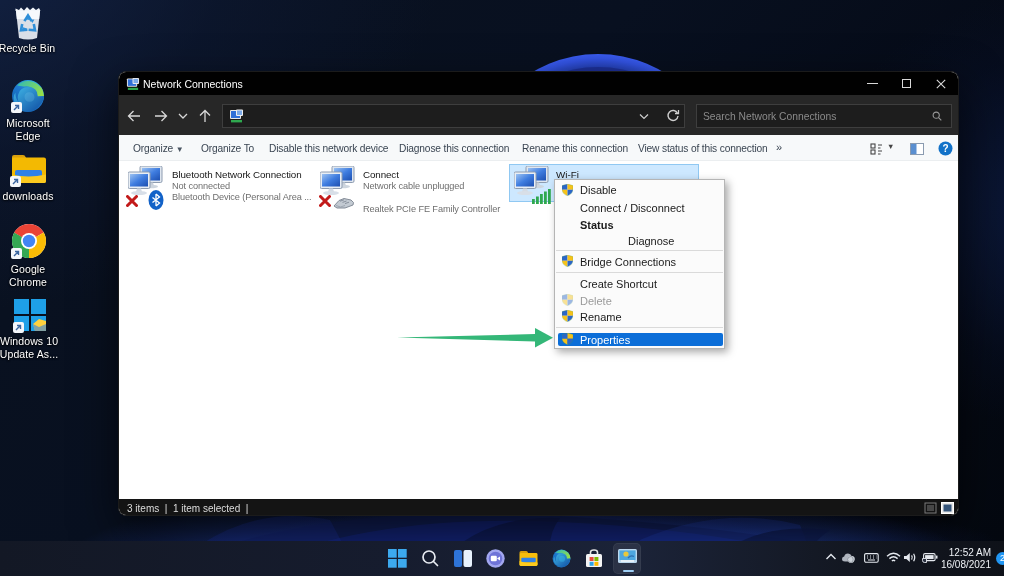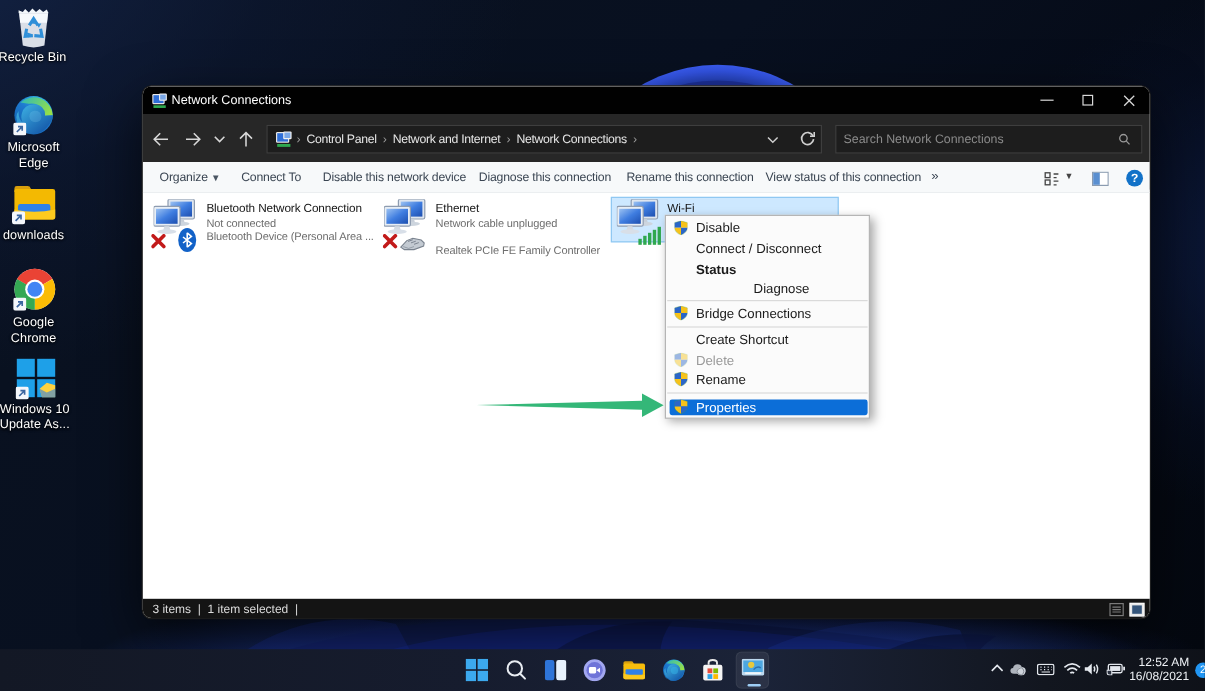--- a/index.html
+++ b/index.html
@@ -168,41 +168,38 @@
     </svg>
 
     <div class="abs" style="left:103px;top:32px;width:463px;height:24px;background:#1d1d1d;border:1px solid #3e3e3e;"></div>
     <svg class="abs" style="left:110px;top:37px" width="15" height="14" viewBox="0 0 15 14">
       <rect x="1" y="1" width="11" height="9" rx="1" fill="#e8e8e8"></rect>
       <rect x="2" y="2" width="9" height="7" fill="#2f6fd8"></rect>
       <rect x="7" y="0.5" width="7" height="6.5" rx="1" fill="#f0f0f0"></rect>
       <rect x="8" y="1.5" width="5" height="4.5" fill="#7aa8e8"></rect>
       <rect x="2" y="11" width="11" height="2.4" fill="#2fa84f"></rect>
     </svg>
-    <div class="abs" id="breadcrumb" style="left:128px;top:38.5px;font-size:10.2px;color:#e6e6e6;letter-spacing:-0.25px;">
-      <span style="color:#9a9a9a;">›</span>&nbsp;&nbsp;Control Panel&nbsp;&nbsp;<span style="color:#9a9a9a;">›</span>&nbsp;&nbsp;Network and Internet&nbsp;&nbsp;<span style="color:#9a9a9a;">›</span>&nbsp;&nbsp;Network Connections&nbsp;&nbsp;<span style="color:#9a9a9a;">›</span>
-    </div>
     <svg class="abs" style="left:520px;top:41px" width="10" height="7" fill="none" stroke="#cfcfcf" stroke-width="1.2">
         <path d="M1 1.5 L5 5.5 L9 1.5"></path>
       </svg>
     <svg class="abs" style="left:547px;top:37px" width="14" height="14" fill="none" stroke="#cfcfcf" stroke-width="1.4">
       <path d="M11.5 4.2 A5 5 0 1 0 12 7"></path>
       <path d="M12.5 1 L12.5 4.5 L9 4.5" stroke-width="1.3"></path>
     </svg>
 
     <div class="abs" style="left:577px;top:32px;width:256px;height:24px;background:#1d1d1d;border:1px solid #3e3e3e;"></div>
     <div class="abs" style="left:584px;top:38.5px;font-size:10.3px;color:#8b8b8b;">Search Network Connections</div>
     <svg class="abs" style="left:813px;top:39px" width="10" height="10">
         <circle cx="4.2" cy="4.2" r="3.1" fill="none" stroke="#9a9a9a" stroke-width="1.1"></circle>
         <path d="M6.6 6.6 L9.3 9.3" stroke="#9a9a9a" stroke-width="1.1"></path>
       </svg>
 
     <div class="abs" style="left:0;top:63px;width:841px;height:26px;background:#f7f9fa;border-bottom:1px solid #ebeef0;"></div>
     <div class="abs" style="left:14px;top:71px;font-size:10.2px;color:#3a4552;letter-spacing:-0.15px;">Organize <span style="font-size:8px;color:#4a5562;">▼</span></div>
-    <div class="abs" style="left:82px;top:71px;font-size:10.2px;color:#3a4552;letter-spacing:-0.15px;">Connect To</div>
+    <div class="abs" style="left:82px;top:71px;font-size:10.2px;color:#3a4552;letter-spacing:-0.15px;">Organize To</div>
     <div class="abs" style="left:150px;top:71px;font-size:10.2px;color:#3a4552;letter-spacing:-0.15px;">Disable this network device</div>
     <div class="abs" style="left:280px;top:71px;font-size:10.2px;color:#3a4552;letter-spacing:-0.15px;">Diagnose this connection</div>
     <div class="abs" style="left:403px;top:71px;font-size:10.2px;color:#3a4552;letter-spacing:-0.15px;">Rename this connection</div>
     <div class="abs" style="left:519px;top:71px;font-size:10.2px;color:#3a4552;letter-spacing:-0.15px;">View status of this connection</div>
     <div class="abs" style="left:657px;top:69px;font-size:11px;color:#3a4552;">»</div>
     <svg class="abs" style="left:751px;top:71px" width="13" height="12">
       <rect x="1" y="1" width="4" height="4" fill="none" stroke="#444" stroke-width="1.1"></rect>
       <rect x="1" y="7" width="4" height="4" fill="none" stroke="#444" stroke-width="1.1"></rect>
       <path d="M8 2 L12 2 M8 5 L10.5 5 M8 8 L12 8 M8 11 L10.5 11" stroke="#444" stroke-width="1.1"></path>
     </svg>
@@ -267,21 +264,21 @@
         <use href="#mons"></use>
       </svg>
     <svg class="abs" style="left:200px;top:123px" width="13" height="13">
         <use href="#redx"></use>
       </svg>
     <svg class="abs" style="left:213px;top:124px" width="24" height="14">
       <path d="M2 10 L7 4.5 L12 2.5 L19 4 L21.5 6.5 L21 9 L13 12 L5 12 Z" fill="#c3cad2" stroke="#79828e" stroke-width=".9"></path>
       <path d="M8 5.2 L12 3.8 M10.5 6.4 L14.5 5 M13 7.6 L17 6.2" stroke="#79828e" stroke-width=".8"></path>
       <path d="M4 9.5 L8.5 11 L13 9.5" fill="none" stroke="#8c95a0" stroke-width=".7"></path>
     </svg>
-    <div class="abs" style="left:244px;top:97px;font-size:9.8px;color:#161616;letter-spacing:-0.1px;">Ethernet</div>
+    <div class="abs" style="left:244px;top:97px;font-size:9.8px;color:#161616;letter-spacing:-0.1px;">Connect</div>
     <div class="abs" style="left:244px;top:108.5px;font-size:9.2px;color:#6e6e6e;letter-spacing:-0.1px;">Network cable unplugged</div>
     <div class="abs" style="left:244px;top:132px;font-size:9.2px;color:#6e6e6e;letter-spacing:-0.1px;">Realtek PCIe FE Family Controller</div>
 
     <svg class="abs" style="left:395px;top:94px" width="40" height="46">
         <use href="#mons"></use>
       </svg>
     <svg class="abs" style="left:412px;top:115px" width="22" height="18">
       <rect x="1" y="12" width="2.8" height="5" fill="#2fa84f"></rect>
       <rect x="5" y="9.5" width="2.8" height="7.5" fill="#2fa84f"></rect>
       <rect x="9" y="7" width="2.8" height="10" fill="#2fa84f"></rect>

